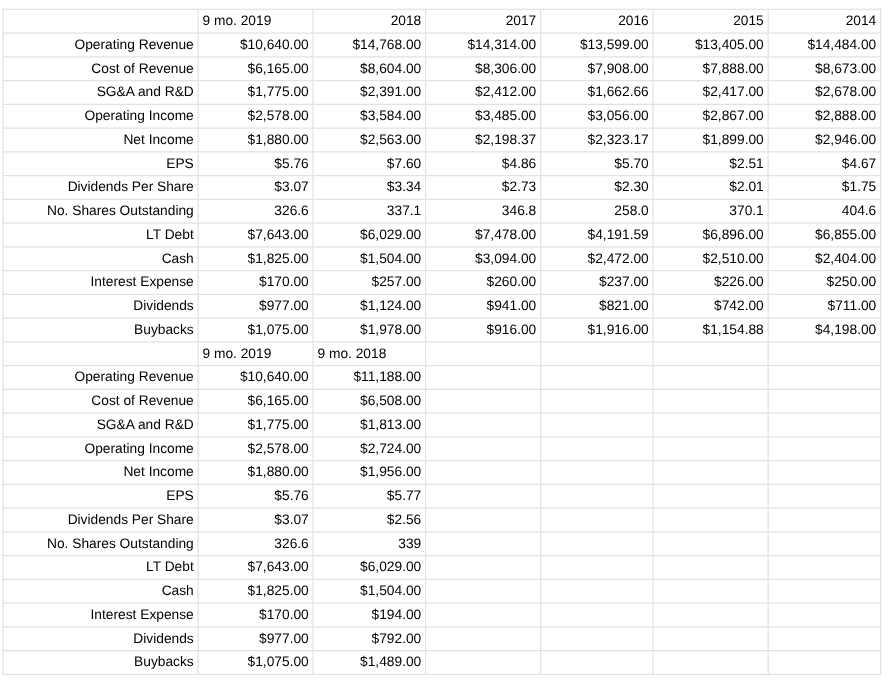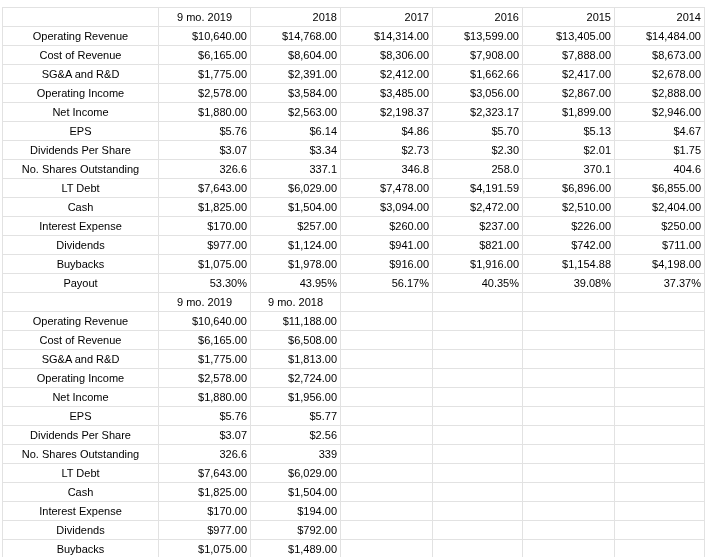--- a/index.html
+++ b/index.html
@@ -1,21 +1,21 @@
 <!DOCTYPE html>
 <html><head>
 <meta charset="utf-8">
 <style>
   html, body { margin: 0; padding: 0; background: #ffffff; }
   body { width: 712px; height: 557px; overflow: hidden; position: relative; font-family: "Liberation Sans", sans-serif; font-size: 11px; color: #000; }
   table.sheet { position: absolute; left: 2px; top: 7px; border-collapse: collapse; table-layout: fixed; }
   table.sheet td { border: 1px solid #e2e2e2; height: 18px; padding: 0 3px; white-space: nowrap; overflow: hidden; line-height: 18px; }
-  td.lbl { text-align: center; }
+  td.lbl { text-align: right; }
   td.num { text-align: right; }
-  td.hl { text-align: center; }
+  td.hl { text-align: left; }
   col.c0 { width: 156px; }
   col.c1 { width: 92px; }
   col.c2 { width: 90px; }
   col.c3 { width: 92px; }
   col.c4 { width: 90px; }
   col.c5 { width: 92px; }
   col.c6 { width: 90px; }
 </style>
 </head>
 <body>
@@ -81,24 +81,24 @@
         <td class="num">$1,880.00</td>
         <td class="num">$2,563.00</td>
         <td class="num">$2,198.37</td>
         <td class="num">$2,323.17</td>
         <td class="num">$1,899.00</td>
         <td class="num">$2,946.00</td>
       </tr>
       <tr>
         <td class="lbl">EPS</td>
         <td class="num">$5.76</td>
-        <td class="num">$6.14</td>
+        <td class="num">$7.60</td>
         <td class="num">$4.86</td>
         <td class="num">$5.70</td>
-        <td class="num">$5.13</td>
+        <td class="num">$2.51</td>
         <td class="num">$4.67</td>
       </tr>
       <tr>
         <td class="lbl">Dividends Per Share</td>
         <td class="num">$3.07</td>
         <td class="num">$3.34</td>
         <td class="num">$2.73</td>
         <td class="num">$2.30</td>
         <td class="num">$2.01</td>
         <td class="num">$1.75</td>
@@ -151,29 +151,20 @@
       <tr>
         <td class="lbl">Buybacks</td>
         <td class="num">$1,075.00</td>
         <td class="num">$1,978.00</td>
         <td class="num">$916.00</td>
         <td class="num">$1,916.00</td>
         <td class="num">$1,154.88</td>
         <td class="num">$4,198.00</td>
       </tr>
       <tr>
-        <td class="lbl">Payout</td>
-        <td class="num">53.30%</td>
-        <td class="num">43.95%</td>
-        <td class="num">56.17%</td>
-        <td class="num">40.35%</td>
-        <td class="num">39.08%</td>
-        <td class="num">37.37%</td>
-      </tr>
-      <tr>
         <td class="lbl"></td>
         <td class="hl">9 mo. 2019</td>
         <td class="hl">9 mo. 2018</td>
         <td class="num"></td>
         <td class="num"></td>
         <td class="num"></td>
         <td class="num"></td>
       </tr>
       <tr>
         <td class="lbl">Operating Revenue</td>

